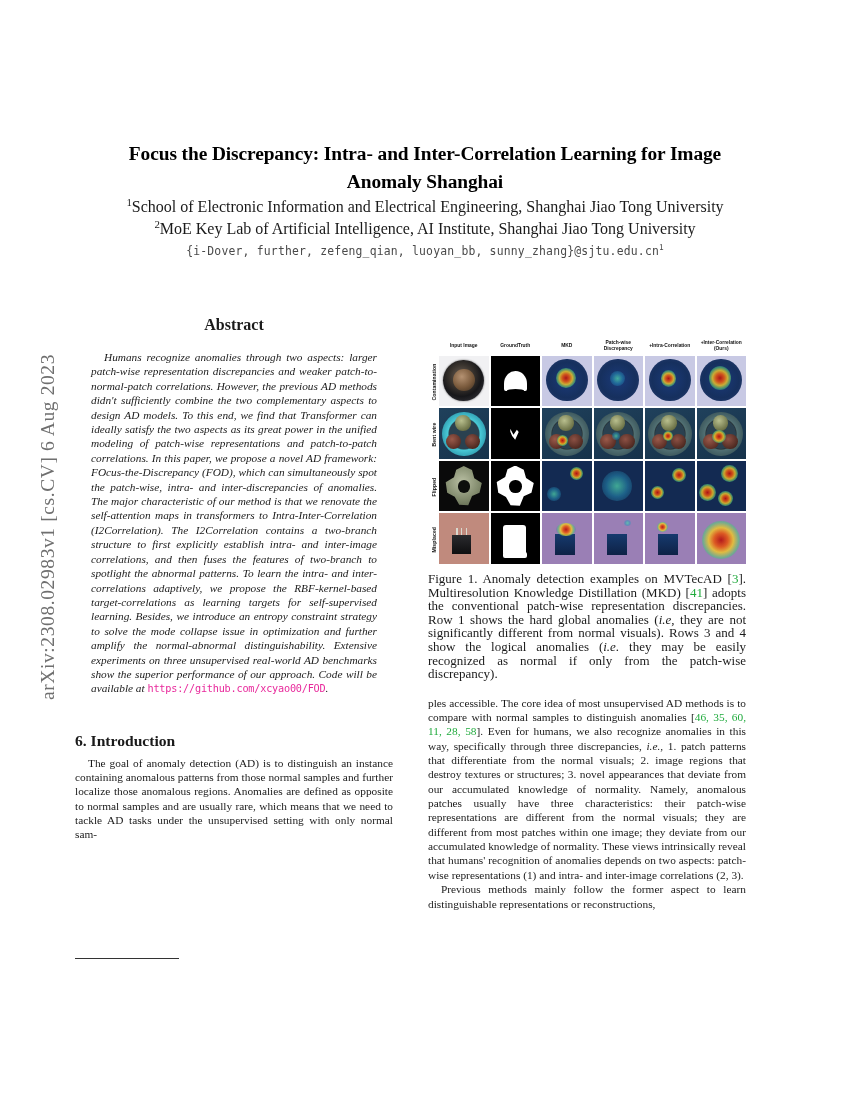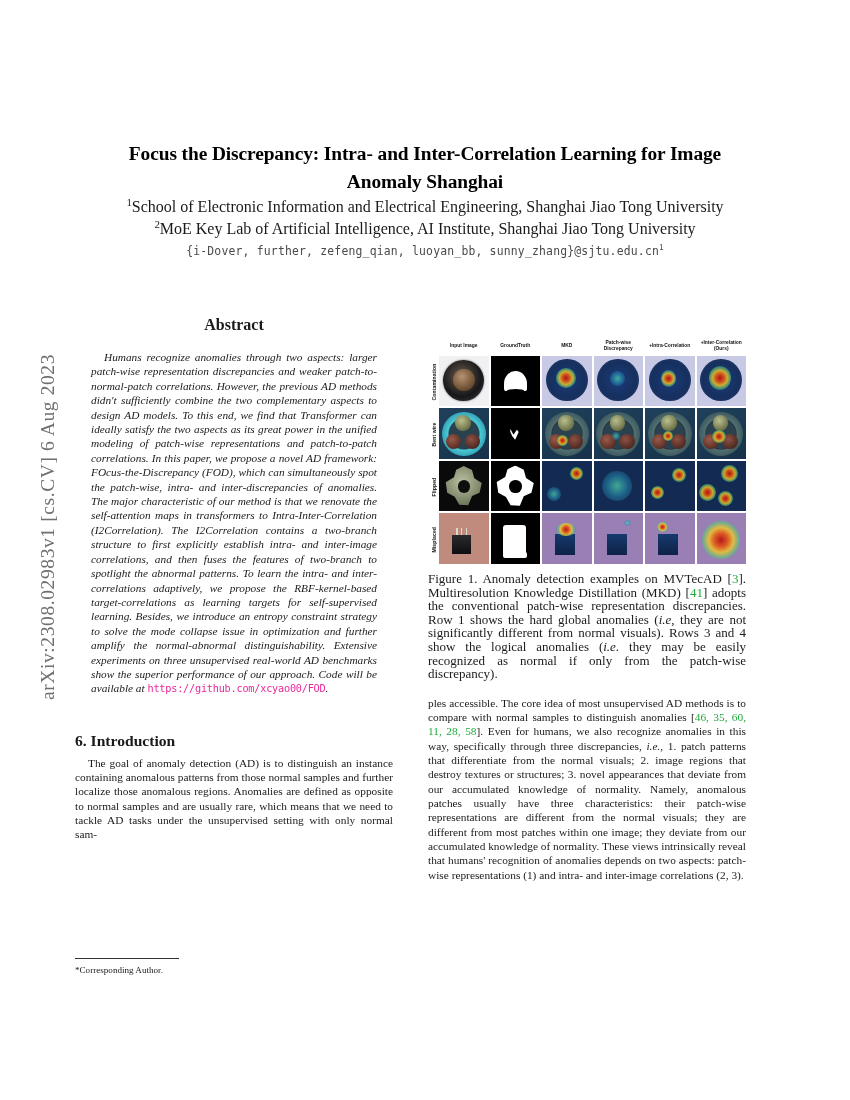--- a/index.html
+++ b/index.html
@@ -236,21 +236,20 @@
     <p class="abstract"><span>Humans recognize anomalies through two aspects: larger patch-wise representation discrepancies and weaker patch-to-normal-patch correlations. However, the previous AD methods didn't sufficiently combine the two complementary aspects to design AD models. To this end, we find that Transformer can ideally satisfy the two aspects as its great power in the unified modeling of patch-wise representations and patch-to-patch correlations. In this paper, we propose a novel AD framework: FOcus-the-Discrepancy (FOD), which can simultaneously spot the patch-wise, intra- and inter-discrepancies of anomalies. The major characteristic of our method is that we renovate the self-attention maps in transformers to Intra-Inter-Correlation (I2Correlation). The I2Correlation contains a two-branch structure to first explicitly establish intra- and inter-image correlations, and then fuses the features of two-branch to spotlight the abnormal patterns. To learn the intra- and inter-correlations adaptively, we propose the RBF-kernel-based target-correlations as learning targets for self-supervised learning. Besides, we introduce an entropy constraint strategy to solve the mode collapse issue in optimization and further amplify the normal-abnormal distinguishability. Extensive experiments on three unsupervised real-world AD benchmarks show the superior performance of our approach. Code will be available at </span><span class="url">https://github.com/xcyao00/FOD</span><span>.</span></p>
 
     <div style="height:19px"></div>
 
     <div class="section-head">6. Introduction</div>
     <p class="body indent">The goal of anomaly detection (AD) is to distinguish an instance containing anomalous patterns from those normal samples and further localize those anomalous regions. Anomalies are defined as opposite to normal samples and are usually rare, which means that we need to tackle AD tasks under the unsupervised setting with only normal sam-</p>
   </div>
 
   <div class="footnote">
     <div class="rule"></div>
-    <div class="txt">*Corresponding Author.</div>
   </div>
 
   <div class="figure">
     <div class="fig-grid">
 
       <div class="fig-rowlabels">
         <div class="spacer"></div>
         <div class="rowlabel">Contamination</div>
         <div class="rowlabel">Bent wire</div>
         <div class="rowlabel">Flipped</div>
@@ -457,15 +456,16 @@
         </div>
       </div>
     </div>
 
     <div class="fig-caption"><span>Figure 1.</span><span> Anomaly detection examples on MVTecAD [</span><span class="cite">3</span><span>]. Multiresolution Knowledge Distillation (MKD) [</span><span class="cite">41</span><span>] adopts the conventional patch-wise representation discrepancies. Row 1 shows the hard global anomalies (</span><span class="it">i.e</span><span>, they are not significantly different from normal visuals). Rows 3 and 4 show the logical anomalies (</span><span class="it">i.e.</span><span> they may be easily recognized as normal if only from the patch-wise discrepancy).</span></div>
 
     <div style="height:15px"></div>
 
     <p class="body"><span>ples accessible. The core idea of most unsupervised AD methods is to compare with normal samples to distinguish anomalies [</span><span class="cite">46, 35, 60, 11, 28, 58</span><span>]. Even for humans, we also recognize anomalies in this way, specifically through three discrepancies, </span><span class="it">i.e.</span><span>, 1. patch patterns that differentiate from the normal visuals; 2. image regions that destroy textures or structures; 3. novel appearances that deviate from our accumulated knowledge of normality. Namely, anomalous patches usually have three characteristics: their patch-wise representations are different from the normal visuals; they are different from most patches within one image; they deviate from our accumulated knowledge of normality. These views intrinsically reveal that humans' recognition of anomalies depends on two aspects: patch-wise representations (1) and intra- and inter-image correlations (2, 3).</span></p>
 
+    <p class="body indent">Previous methods mainly follow the former aspect to learn distinguishable representations or reconstructions,</p>
   </div>
 
 </div>
 
 </body></html>

